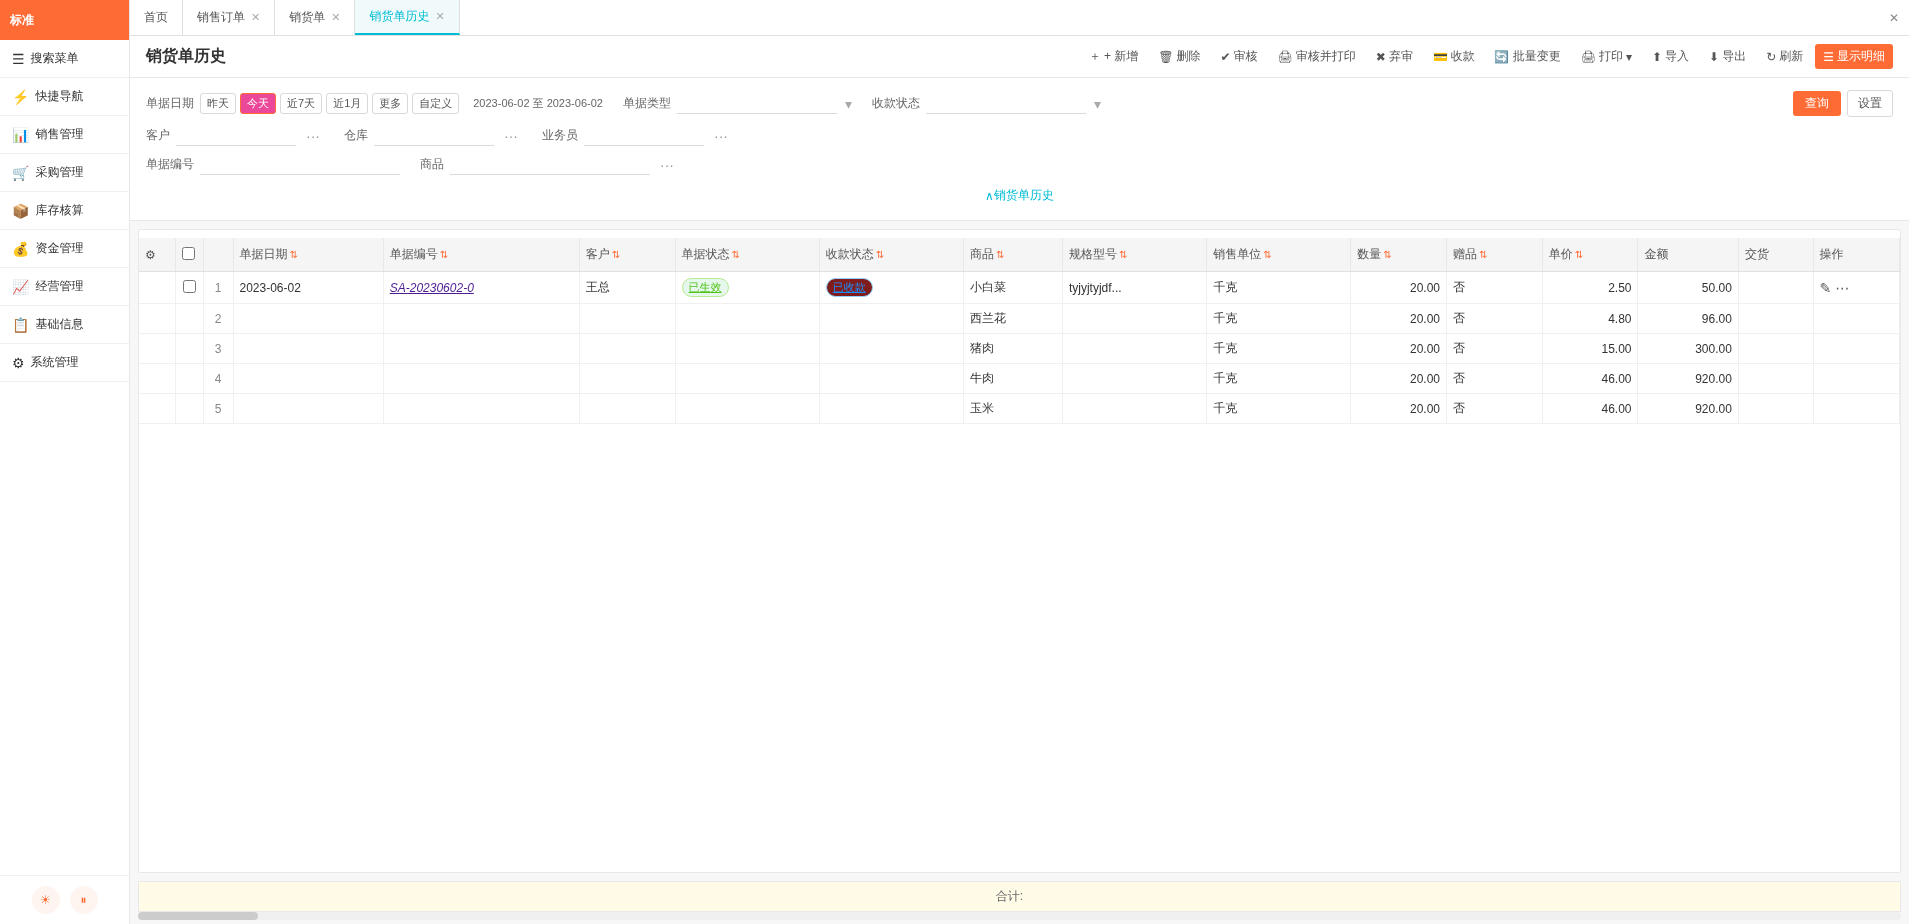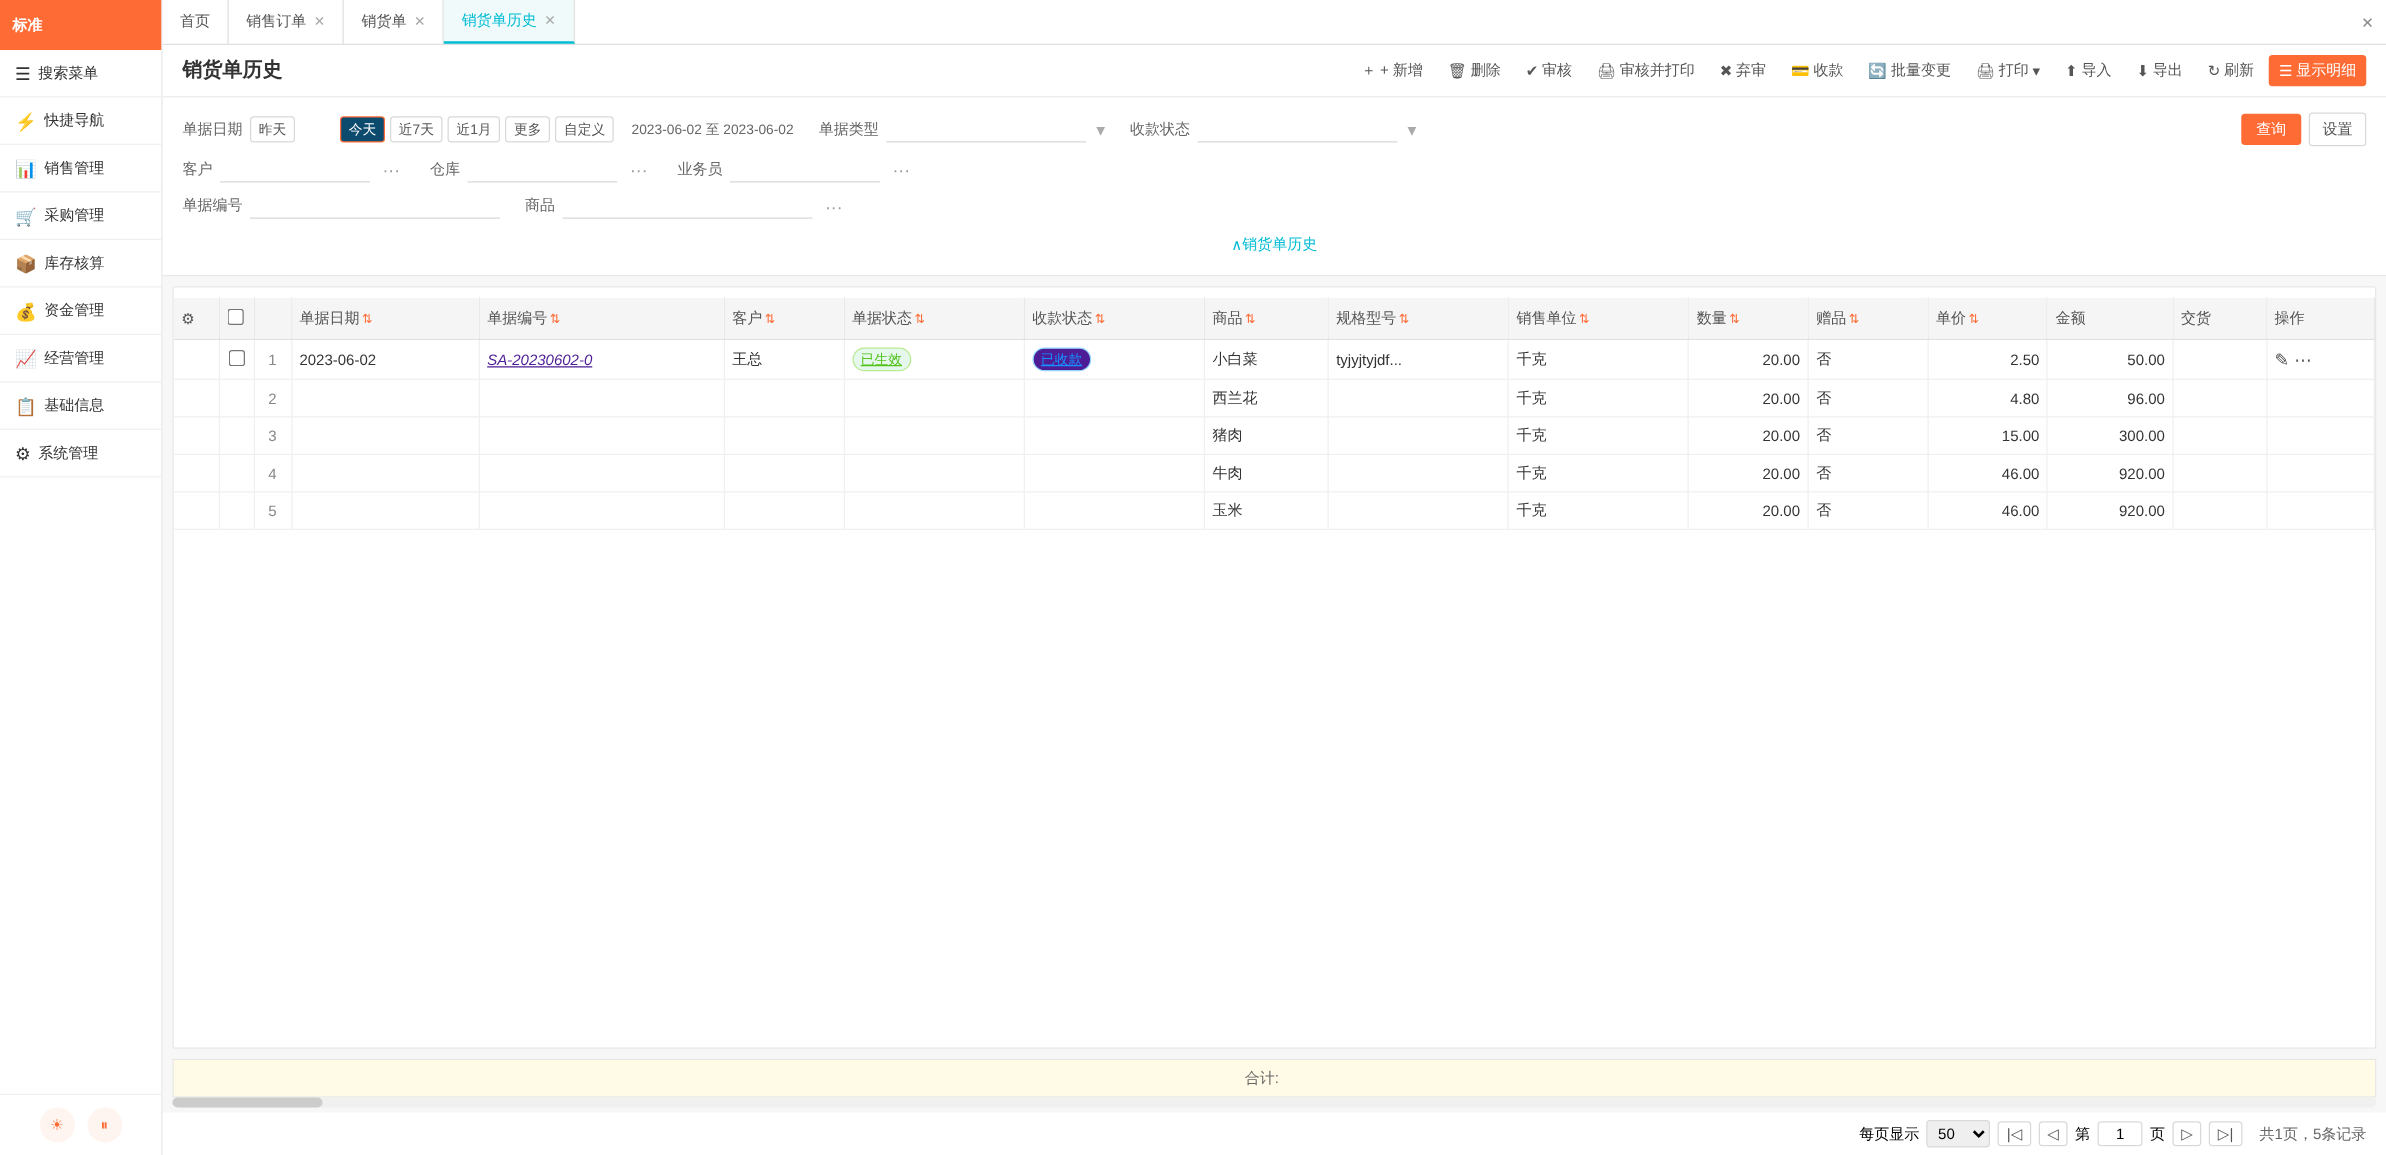--- a/index.html
+++ b/index.html
@@ -189,24 +189,23 @@
     .date-btn {
       padding: 2px 6px;
       border: 1px solid #d9d9d9;
       border-radius: 3px;
       cursor: pointer;
       color: #555;
       background: #fff;
       font-size: 11px;
     }
     .date-btn.active {
-      background: #0c4a6e;
+      background: #ec4899;
       color: #fff;
       border-color: #ff6b35;
-      margin-left: 32px;
     }
     .date-range { color: #666; font-size: 11px; }
     .collapse-btn {
       display: flex;
       align-items: center;
       justify-content: center;
       color: #00bcd4;
       cursor: pointer;
       font-size: 12px;
       padding: 4px;
@@ -255,21 +254,21 @@
       white-space: nowrap;
     }
     .badge {
       display: inline-block;
       padding: 1px 6px;
       border-radius: 10px;
       font-size: 11px;
       text-decoration: underline;
     }
     .badge-green { background: #e6f7ee; color: #52c41a; border: 1px solid #b7eb8f; }
-    .badge-blue { background: #4c1d95; color: #1890ff; border: 1px solid #91d5ff; }
+    .badge-blue { background: #7f1d1d; color: #1890ff; border: 1px solid #91d5ff; }
     .link-text { color: #4c1d95; cursor: pointer; text-decoration: underline; font-style: italic; }
     .action-btns { display: flex; gap: 4px; }
     .action-btn { color: #555; cursor: pointer; font-size: 14px; }
 
     
     .table-footer {
       background: #fffbe6;
       border-top: 1px solid #e8e8e8;
       padding: 6px 8px;
       display: flex;
@@ -673,30 +672,14 @@
     </div>
 
     <div class="table-footer">
       <span class="total-label">合计:</span>
     </div>
 
     <div class="scrollbar-area">
       <div class="scrollbar-thumb"></div>
     </div>
 
-    <div class="pagination">
-      <span>每页显示</span>
-      <select class="page-size-select">
-        <option>50</option>
-        <option>100</option>
-        <option>200</option>
-      </select>
-      <button class="page-btn">|◁</button>
-      <button class="page-btn">◁</button>
-      <span>第</span>
-      <input class="page-input" type="text" value="1" style="">
-      <span>页</span>
-      <button class="page-btn">▷</button>
-      <button class="page-btn">▷|</button>
-      <span style="margin-left:8px;color:#666;">共1页，5条记录</span>
-    </div>
   </div>
 </div>
 
 </body></html>

